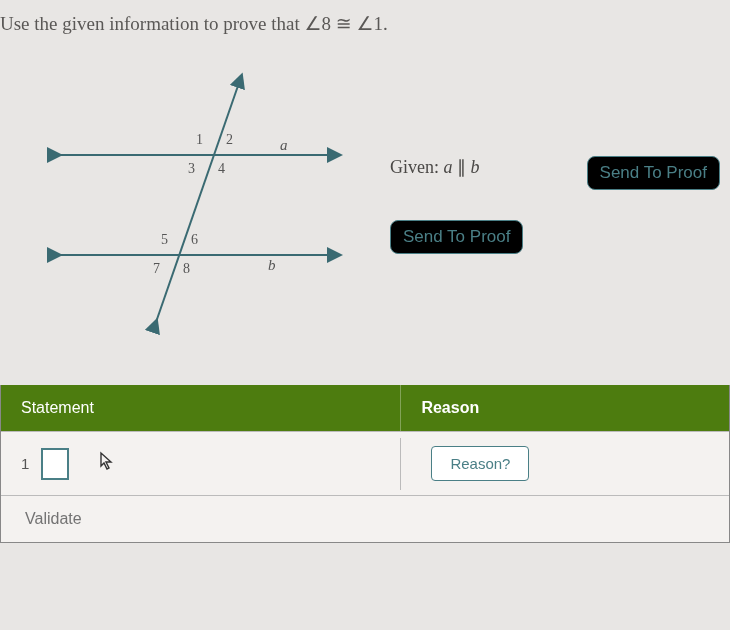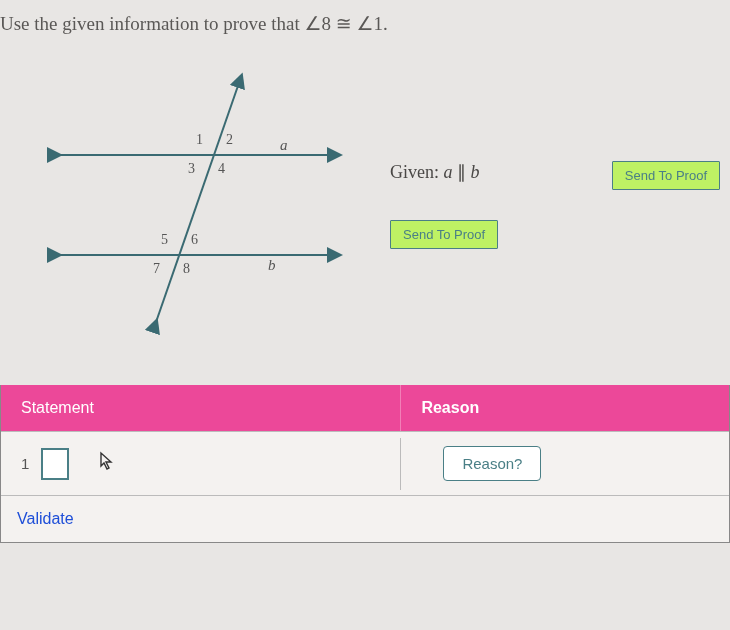--- a/index.html
+++ b/index.html
@@ -35,36 +35,36 @@
       color: #4a4846;
     }
     .info-row {
       display: flex;
       gap: 28px;
       justify-content: space-between;
       width: 330px;
     }
     .send-btn {
       border: 1.5px solid #4a7f86;
-      background: #bef264;
+      background: #000000;
       color: #4a7f86;
       padding: 6px 12px;
-      border-radius: 1px;
-      font-size: 13px;
+      border-radius: 8px;
+      font-size: 17px;
       font-family: Arial, sans-serif;
       cursor: pointer;
     }
     .proof-table {
       border: 1px solid #888;
       border-top: none;
       background: #f4f2f0;
     }
     .proof-header {
       display: flex;
-      background: #ec4899;
+      background: #4d7c0f;
       color: #fff;
       font-family: Arial, sans-serif;
       font-size: 16px;
     }
     .proof-header > div {
       padding: 14px 20px;
     }
     .hdr-stmt { width: 55%; border-right: 1px solid rgba(255,255,255,0.3); }
     .hdr-reason { width: 45%; font-weight: bold; }
     .proof-row {
@@ -104,27 +104,26 @@
     }
     .reason-btn {
       border: 1.5px solid #4a7f86;
       background: #fff;
       color: #4a7f86;
       padding: 8px 18px;
       border-radius: 4px;
       font-size: 15px;
       font-family: Arial, sans-serif;
       cursor: pointer;
-      margin-left: 12px;
     }
     .validate-row {
-      padding: 14px 16px;
+      padding: 14px 24px;
       border-top: 1px solid #bbb;
       font-family: Arial, sans-serif;
-      color: #1d4ed8;
+      color: #737373;
       font-size: 16px;
     }
     .italic { font-style: italic; }
   </style>
 </head>
 <body>
 
 <div class="prompt">
   <span>Use the given information to prove that </span><span>∠8</span><span> ≅ </span><span>∠1</span><span>.</span>
 </div>

